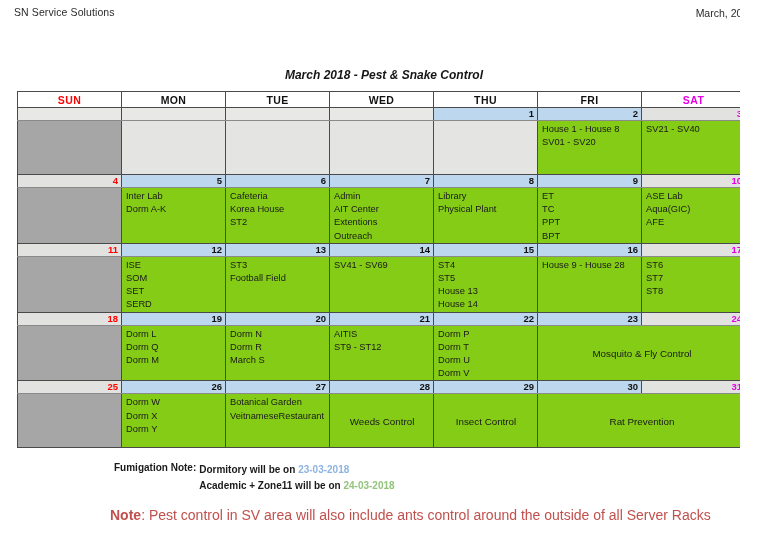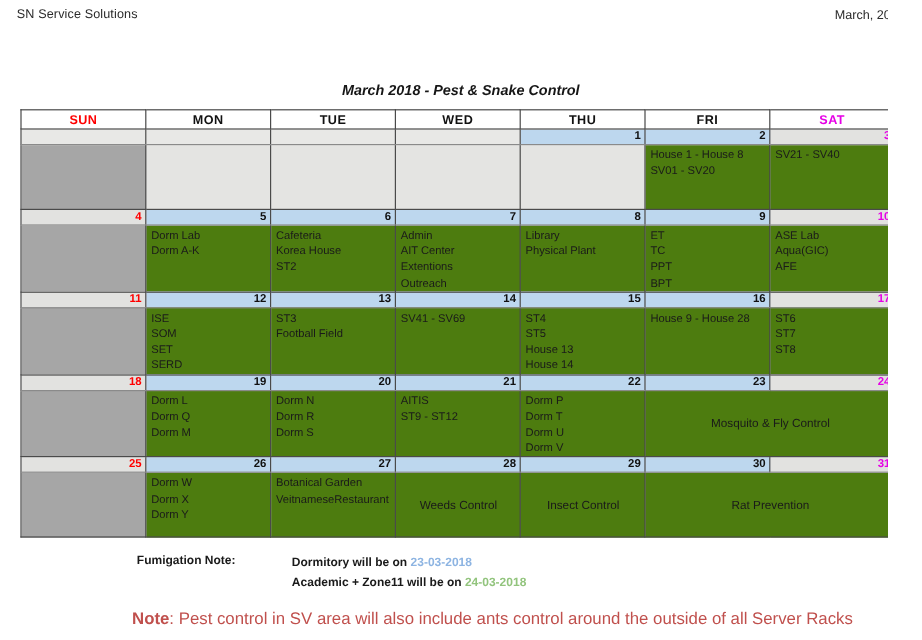--- a/index.html
+++ b/index.html
@@ -51,38 +51,38 @@
     line-height: 12px;
   }
   td.datecell.sun { background: #e2e2e0; color: #ff0000; }
   td.datecell.sat { background: #e2e2e0; color: #e600e6; }
   td.datecell.blank { background: #e8e8e6; }
 
   
   td.body {
     height: 54px; vertical-align: top;
     border: 1px solid #4a4a4a;
-    background: #4d7c0f; padding: 2px 3px 0 4px;
+    background: #84cc16; padding: 2px 3px 0 4px;
     font-size: 9.3px; line-height: 13.2px; color: #1a1a1a;
   }
   td.body.sunfill { background: #a6a6a6; }
   td.body.emptyfill { background: #e4e4e2; }
   td.body.centered {
     text-align: center; vertical-align: middle;
     font-weight: normal; font-size: 9.8px;
   }
   td.body .line { white-space: nowrap; }
 
   
   .fum {
     position: absolute; left: 114px; top: 462px;
-    display: flex; align-items: flex-start; gap: 15px;
+    display: flex; align-items: flex-start; gap: 3px;
     font-size: 10px; font-weight: bold; color: #1a1a1a;
   }
-  .fum-lines { line-height: 16px; margin-left: 32px; }
+  .fum-lines { line-height: 16px; }
   .fum-lines .ln { white-space: nowrap; }
   .d1 { color: #8db4e2; font-weight: bold; }
   .d2 { color: #92c47d; font-weight: bold; }
 
   .note {
     position: absolute; left: 110px; top: 507px;
     font-size: 14px; color: #c0504d; white-space: nowrap;
   }
   .note b { font-weight: bold; }
 </style>
@@ -151,21 +151,21 @@
             <td class="datecell">5</td>
             <td class="datecell">6</td>
             <td class="datecell">7</td>
             <td class="datecell">8</td>
             <td class="datecell">9</td>
             <td class="datecell sat">10</td>
           </tr>
           <tr>
             <td class="body sunfill"></td>
             <td class="body">
-              <div class="line">Dorm Lab</div>
+              <div class="line">Inter Lab</div>
               <div class="line">Dorm A-K</div>
             </td>
             <td class="body">
               <div class="line">Cafeteria</div>
               <div class="line">Korea House</div>
               <div class="line">ST2</div>
             </td>
             <td class="body">
               <div class="line">Admin</div>
               <div class="line">AIT Center</div>
@@ -239,21 +239,21 @@
           <tr>
             <td class="body sunfill"></td>
             <td class="body">
               <div class="line">Dorm L</div>
               <div class="line">Dorm Q</div>
               <div class="line">Dorm M</div>
             </td>
             <td class="body">
               <div class="line">Dorm N</div>
               <div class="line">Dorm R</div>
-              <div class="line">Dorm S</div>
+              <div class="line">March S</div>
             </td>
             <td class="body">
               <div class="line">AITIS</div>
               <div class="line">ST9 - ST12</div>
             </td>
             <td class="body">
               <div class="line">Dorm P</div>
               <div class="line">Dorm T</div>
               <div class="line">Dorm U</div>
               <div class="line">Dorm V</div>

